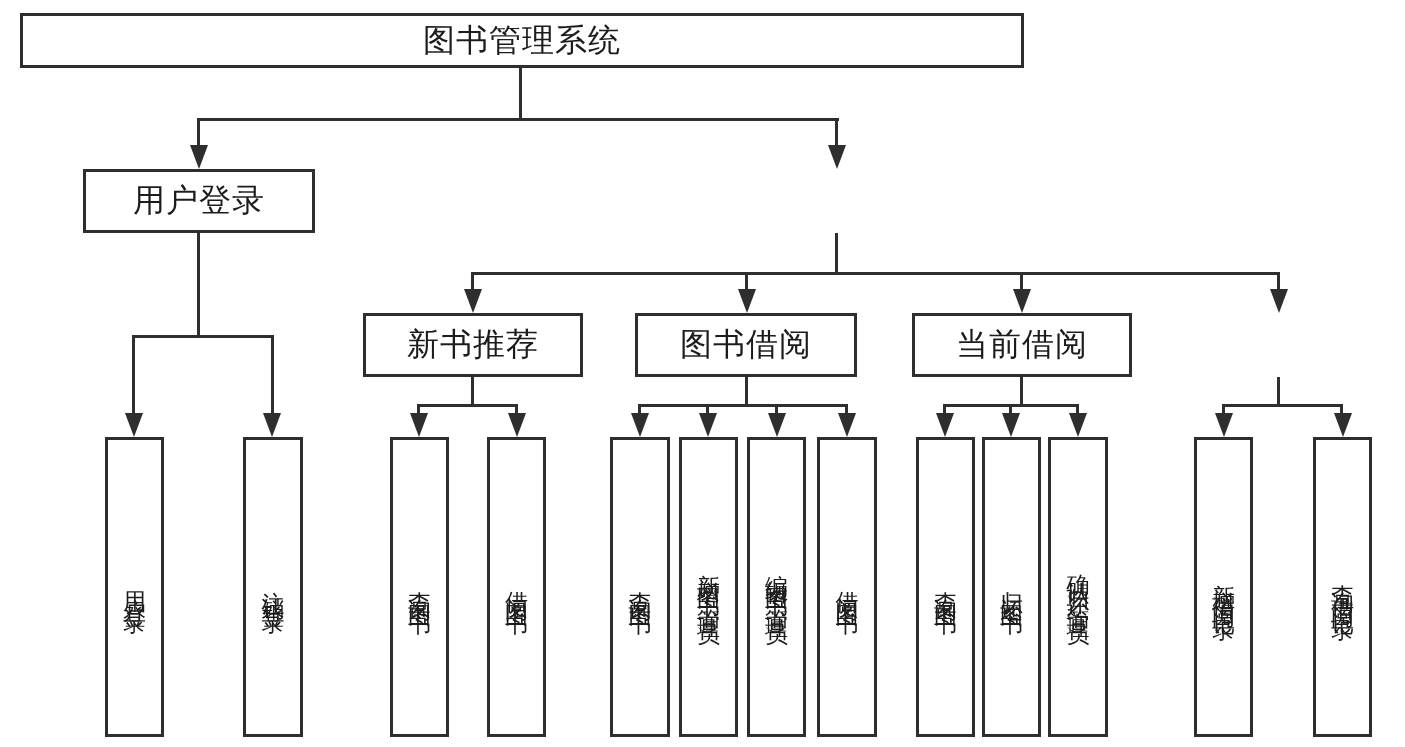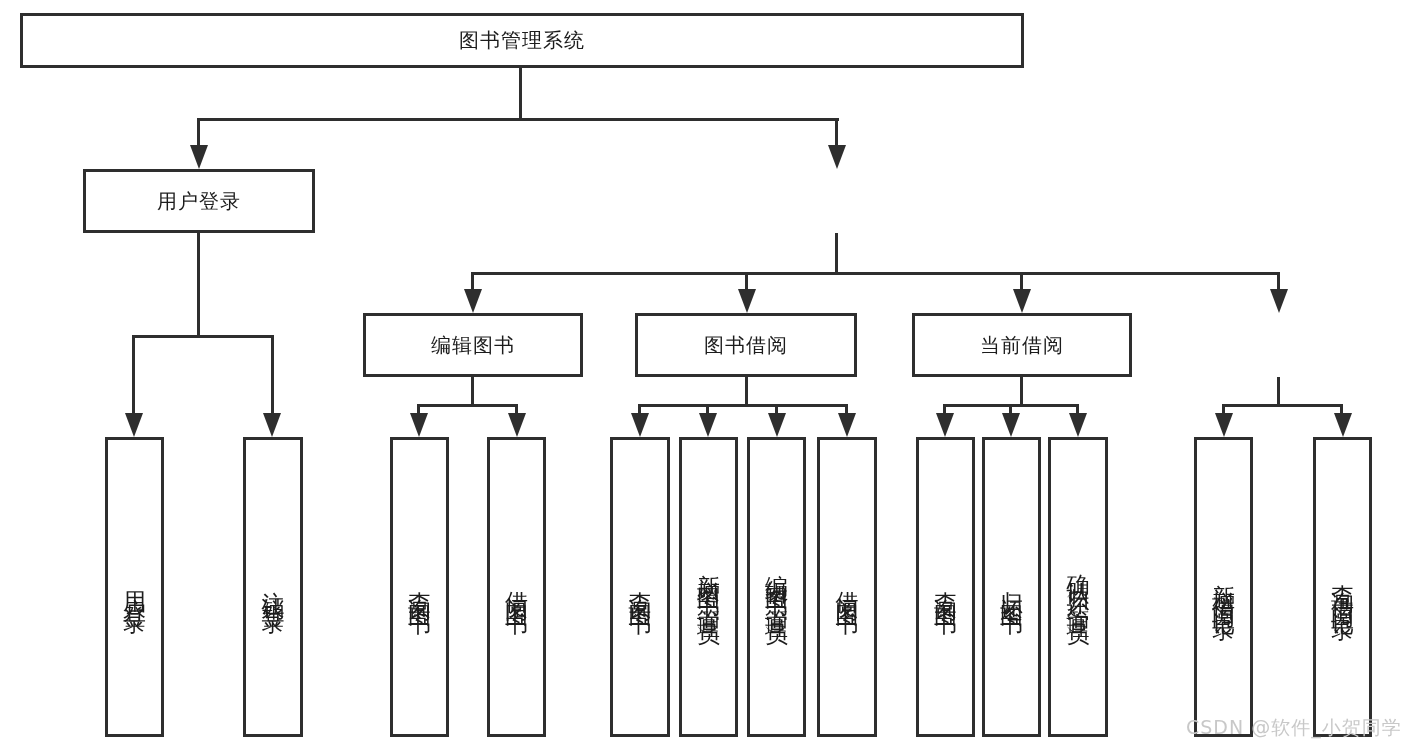--- a/index.html
+++ b/index.html
@@ -5,21 +5,21 @@
   html,body{margin:0;padding:0;background:#ffffff;}
   body{width:1405px;height:747px;font-family:"DejaVu Sans","Liberation Sans",sans-serif;}
   .canvas{position:relative;width:1405px;height:747px;background:var(--background,#ffffff);overflow:hidden;}
   .box{
     position:absolute;box-sizing:border-box;
     border:3px solid var(--line,#2e2e2e);
     background:#ffffff;
     display:flex;align-items:center;justify-content:center;
     color:var(--text,#1c1c1c);
   }
-  .hbox{font-size:20px;letter-spacing:1px;white-space:nowrap;}
+  .hbox{font-size:32px;letter-spacing:1px;white-space:nowrap;}
   .vbox .vtext{
     writing-mode:vertical-rl;
     text-orientation:mixed;
     font-size:23px;
     letter-spacing:7px;
     line-height:1;
   }
   .vl{position:absolute;width:3px;background:var(--line,#2e2e2e);}
   .hl{position:absolute;height:3px;background:var(--line,#2e2e2e);}
   .ah{
@@ -36,21 +36,21 @@
 </style>
 </head>
 <body>
 
 <div class="canvas">
 
   <div class="box hbox" style="left:20px;top:13px;width:1004px;height:55px">图书管理系统</div>
 
   <div class="box hbox" style="left:83px;top:169px;width:232px;height:64px">用户登录</div>
 
-  <div class="box hbox" style="left:363px;top:313px;width:220px;height:64px">编辑图书</div>
+  <div class="box hbox" style="left:363px;top:313px;width:220px;height:64px">新书推荐</div>
   <div class="box hbox" style="left:635px;top:313px;width:222px;height:64px">图书借阅</div>
   <div class="box hbox" style="left:912px;top:313px;width:220px;height:64px">当前借阅</div>
 
   <div class="box vbox" style="left:105px;top:437px;width:59px;height:300px">
     <span class="vtext">用户登录</span>
   </div>
   <div class="box vbox" style="left:243px;top:437px;width:60px;height:300px">
     <span class="vtext">注销登录</span>
   </div>
 
@@ -143,15 +143,14 @@
   <div class="ah" style="left:1002px;top:413px"></div>
   <div class="ah" style="left:1069px;top:413px"></div>
 
   <div class="vl" style="left:1277px;top:377px;height:30px"></div>
   <div class="hl" style="left:1222px;top:404px;width:121px"></div>
   <div class="vl" style="left:1222px;top:404px;height:13px"></div>
   <div class="vl" style="left:1340px;top:404px;height:13px"></div>
   <div class="ah" style="left:1215px;top:413px"></div>
   <div class="ah" style="left:1334px;top:413px"></div>
 
-  <div class="wm">CSDN @软件_小贺同学</div>
 
 </div>
 
 </body></html>

